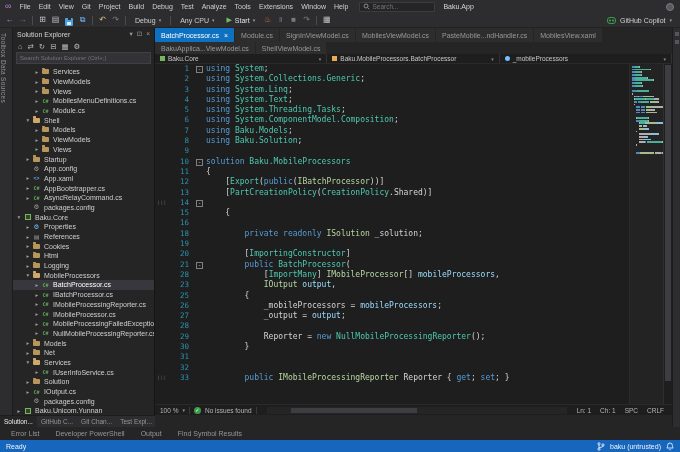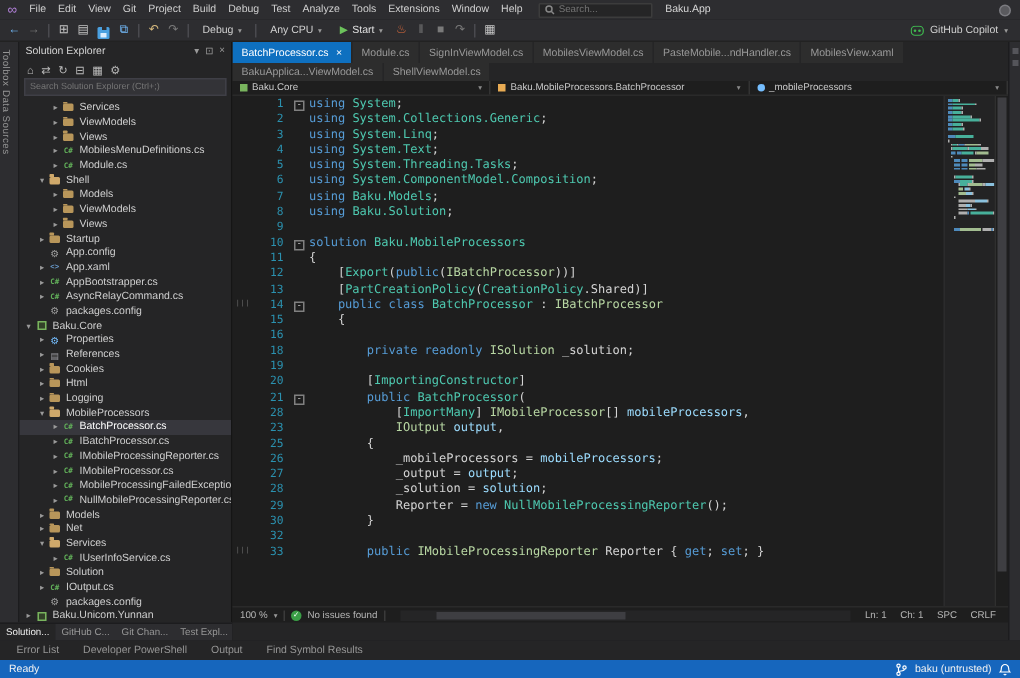--- a/index.html
+++ b/index.html
@@ -574,21 +574,20 @@
             <div class="code-line">
               <span class="ln-mark"></span>
               <span class="ln-num">13</span>
               <span class="ln-fold"></span>
               <span class="ln-text"><span class="tk-pl">    [</span><span class="tk-t">PartCreationPolicy</span><span class="tk-pl">(</span><span class="tk-t">CreationPolicy</span><span class="tk-pl">.Shared)]</span></span>
             </div>
             <div class="code-line">
               <span class="ln-mark">|||</span>
               <span class="ln-num">14</span>
               <span class="ln-fold"><span class="fold-box">-</span></span>
-              <span class="ln-text"><span class="tk-pl">    </span><span class="tk-k">public</span><span class="tk-pl"> </span><span class="tk-k">class</span><span class="tk-pl"> </span><span class="tk-t">BatchProcessor</span><span class="tk-pl"> : </span><span class="tk-i">IBatchProcessor</span></span>
             </div>
             <div class="code-line">
               <span class="ln-mark"></span>
               <span class="ln-num">15</span>
               <span class="ln-fold"></span>
               <span class="ln-text"><span class="tk-pl">    {</span></span>
             </div>
             <div class="code-line">
               <span class="ln-mark"></span>
               <span class="ln-num">16</span>
@@ -645,33 +644,38 @@
             <div class="code-line">
               <span class="ln-mark"></span>
               <span class="ln-num">27</span>
               <span class="ln-fold"></span>
               <span class="ln-text"><span class="tk-pl">            _output = </span><span class="tk-v">output</span><span class="tk-pl">;</span></span>
             </div>
             <div class="code-line">
               <span class="ln-mark"></span>
               <span class="ln-num">28</span>
               <span class="ln-fold"></span>
-              <span class="ln-text"><span class="tk-pl">            _solution = </span><span class="tk-v">solution</span><span class="tk-pl">;</span></span>
             </div>
             <div class="code-line">
               <span class="ln-mark"></span>
               <span class="ln-num">29</span>
               <span class="ln-fold"></span>
               <span class="ln-text"><span class="tk-pl">            Reporter = </span><span class="tk-k">new</span><span class="tk-pl"> </span><span class="tk-t">NullMobileProcessingReporter</span><span class="tk-pl">();</span></span>
             </div>
             <div class="code-line">
               <span class="ln-mark"></span>
               <span class="ln-num">30</span>
               <span class="ln-fold"></span>
               <span class="ln-text"><span class="tk-pl">        }</span></span>
+            </div>
+            <div class="code-line">
+              <span class="ln-mark"></span>
+              <span class="ln-num">31</span>
+              <span class="ln-fold"></span>
+              <span class="ln-text"></span>
             </div>
             <div class="code-line">
               <span class="ln-mark"></span>
               <span class="ln-num">32</span>
               <span class="ln-fold"></span>
               <span class="ln-text"></span>
             </div>
             <div class="code-line">
               <span class="ln-mark">|||</span>
               <span class="ln-num">33</span>

